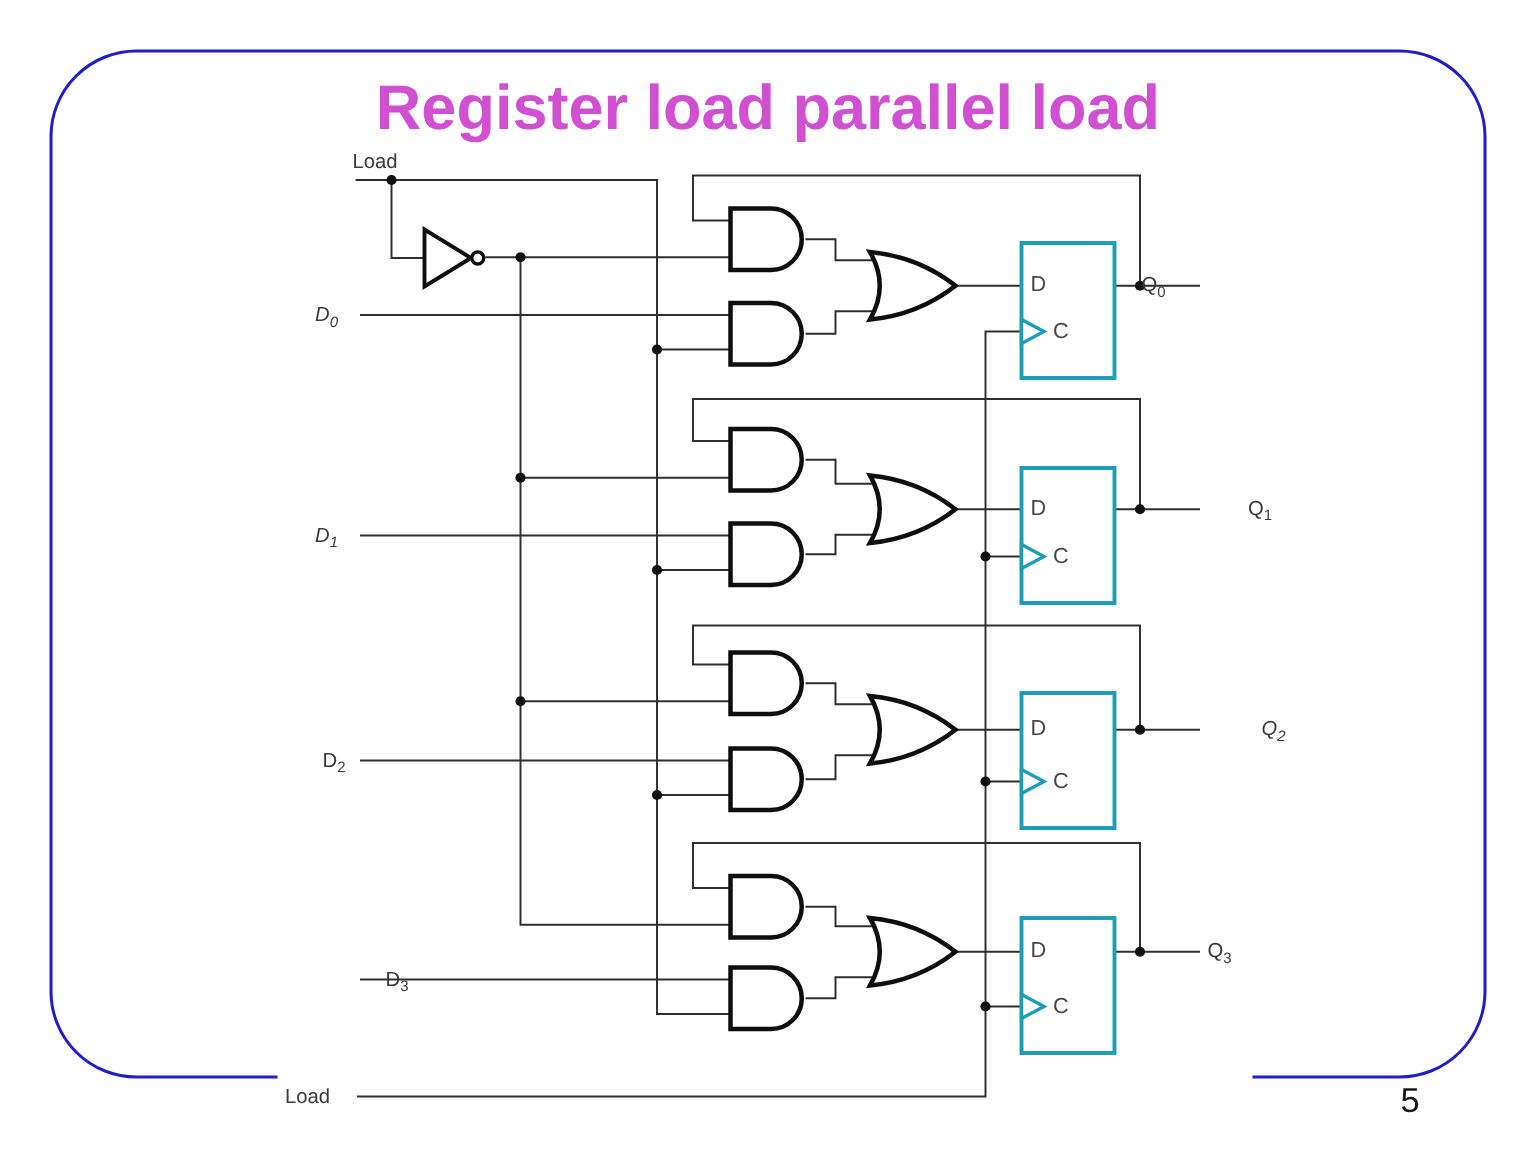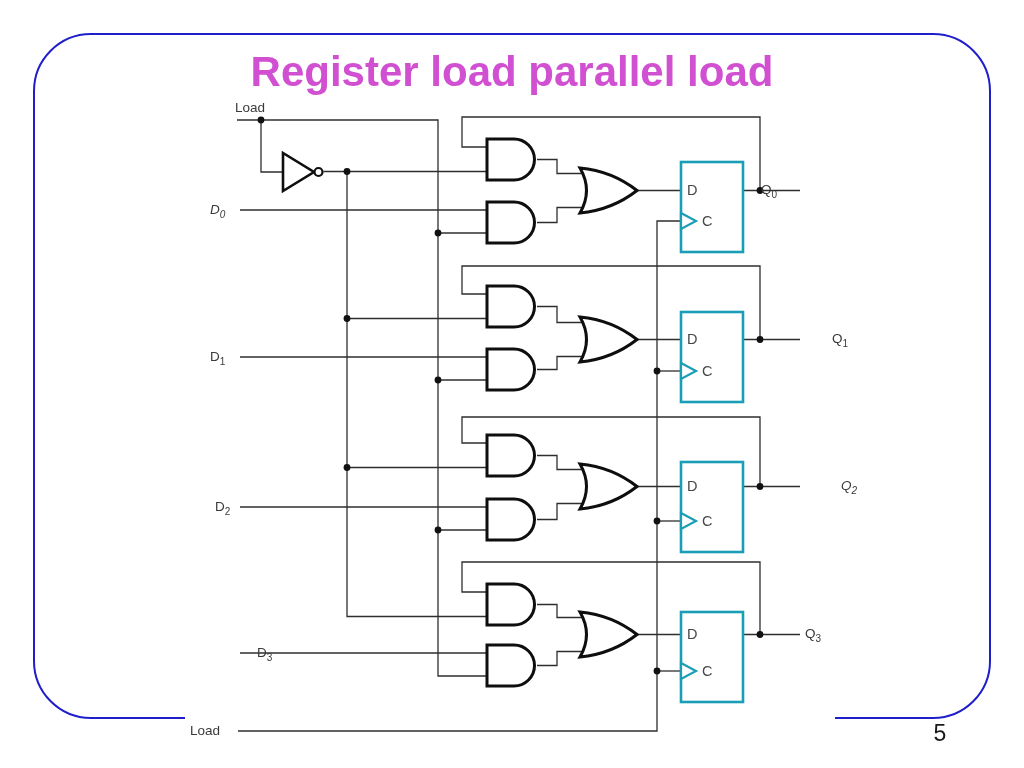--- a/index.html
+++ b/index.html
@@ -150,21 +150,21 @@
       <circle cx="760" cy="339.5" r="3.4"></circle>
       <circle cx="760" cy="486.5" r="3.4"></circle>
       <circle cx="760" cy="634.5" r="3.4"></circle>
     </g>
   </svg>
 
   <span class="sig" style="left:197px;top:100px;margin-left:38px;">Load</span>
   <span class="sig" style="left:190px;top:723px;">Load</span>
 
   <span class="sig" style="left:210px;top:202px;font-style:italic;"><span>D</span><sub>0</sub></span>
-  <span class="sig" style="left:210px;top:349px;"><span>D</span><sub>1</sub></span>
+  <span class="sig" style="left:210px;top:349px;font-style:italic;"><span>D</span><sub>1</sub></span>
   <span class="sig" style="left:215px;top:499px;"><span>D</span><sub>2</sub></span>
   <span class="sig" style="left:215px;top:645px;margin-left:42px;"><span>D</span><sub>3</sub></span>
 
   <span class="sig" style="left:761px;top:182px;"><span>Q</span><sub>0</sub></span>
   <span class="sig" style="left:805px;top:331px;margin-left:27px;"><span>Q</span><sub>1</sub></span>
   <span class="sig" style="left:841px;top:478px;font-style:italic;"><span>Q</span><sub>2</sub></span>
   <span class="sig" style="left:805px;top:626px;"><span>Q</span><sub>3</sub></span>
 
   <span class="ff-label" style="left:687px;top:182px;">D</span>
   <span class="ff-label" style="left:702px;top:213px;">C</span>

